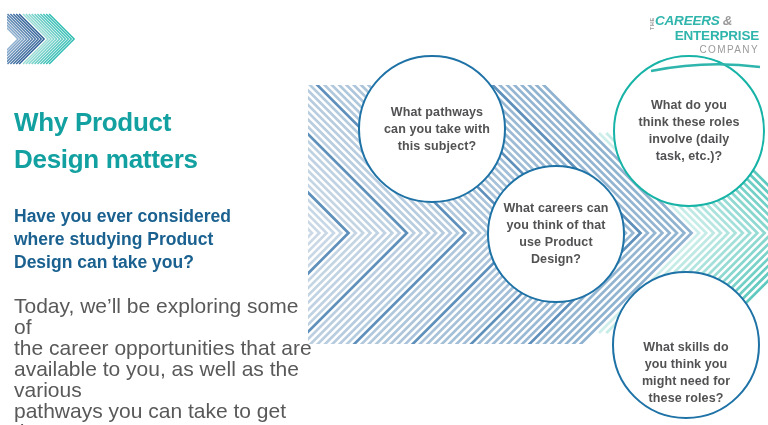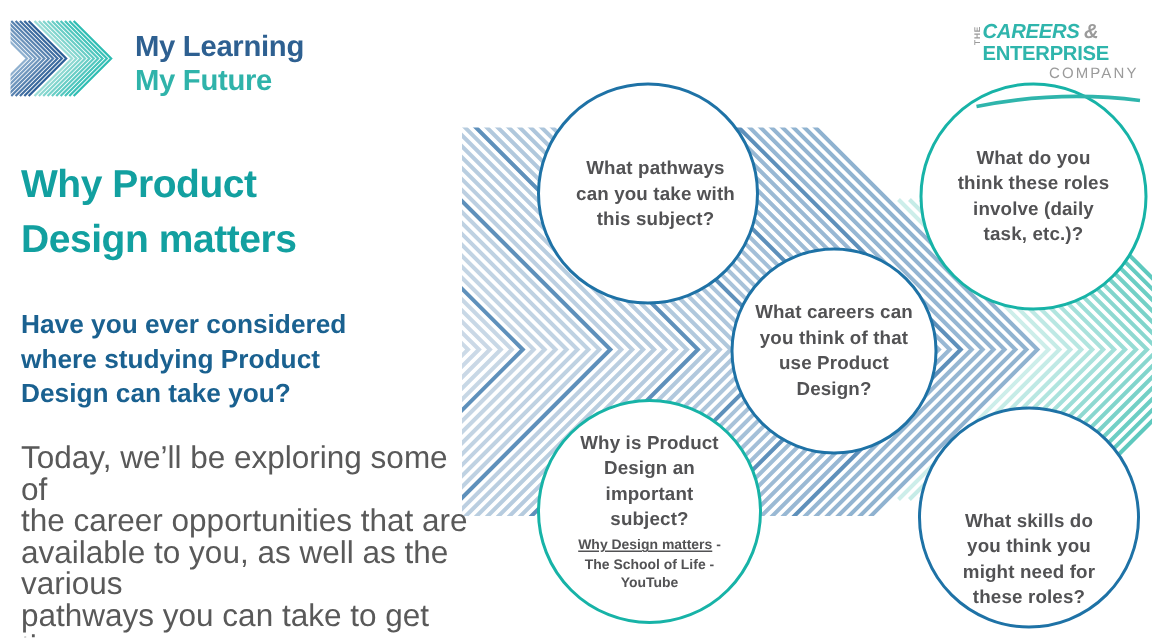--- a/index.html
+++ b/index.html
@@ -23,21 +23,21 @@
   .brand-line1{color:var(--brand-blue);}
   .brand-line2{color:var(--brand-teal);}
 
   
   .cec{position:absolute;left:655px;top:13px;width:104px;z-index:3;}
   .cec-the{position:absolute;left:-6px;top:3px;height:14px;writing-mode:vertical-rl;
            transform:rotate(180deg);font-size:5.5px;letter-spacing:0.6px;color:var(--cec-gray);font-weight:bold;}
   .cec-row1{font-weight:bold;font-size:13.5px;line-height:15px;letter-spacing:-0.2px;font-style:italic;}
   .cec-careers{color:var(--cec-teal);}
   .cec-amp{color:var(--cec-gray);margin-left:3px;}
-  .cec-enterprise{font-weight:bold;font-size:13.5px;line-height:15px;letter-spacing:-0.2px;color:var(--cec-teal);}
+  .cec-enterprise{font-weight:bold;font-size:13.5px;line-height:15px;letter-spacing:-0.2px;color:var(--cec-teal);text-align:right;}
   .cec-company{font-size:10px;line-height:12px;letter-spacing:1.4px;color:var(--cec-gray);text-align:right;margin-top:1px;}
   .cec-swoosh{position:absolute;left:-9px;top:45px;}
 
   
   .left-col{position:absolute;left:14px;top:104px;width:306px;z-index:2;}
   .title{white-space:pre-line;color:var(--title-color);font-weight:bold;
          font-size:26px;line-height:37px;letter-spacing:-0.3px;}
   .subtitle{white-space:pre-line;color:var(--subtitle-color);font-weight:bold;
             font-size:17.5px;line-height:23px;margin-top:27px;}
   .bodytext{white-space:pre-line;color:var(--body-color);
@@ -165,24 +165,20 @@
           <polyline points="22.799999999999997,4 47.8,29 22.799999999999997,54" stroke="rgb(130,213,206)" stroke-width="1.5" fill="none"></polyline>
           <polyline points="25.700000000000003,4 50.7,29 25.700000000000003,54" stroke="rgb(118,210,202)" stroke-width="1.5" fill="none"></polyline>
           <polyline points="28.6,4 53.6,29 28.6,54" stroke="rgb(106,206,198)" stroke-width="1.5" fill="none"></polyline>
           <polyline points="31.5,4 56.5,29 31.5,54" stroke="rgb(95,203,195)" stroke-width="1.5" fill="none"></polyline>
           <polyline points="34.4,4 59.4,29 34.4,54" stroke="rgb(83,199,191)" stroke-width="1.5" fill="none"></polyline>
           <polyline points="37.3,4 62.3,29 37.3,54" stroke="rgb(71,196,187)" stroke-width="1.5" fill="none"></polyline>
           <polyline points="40.2,4 65.2,29 40.2,54" stroke="rgb(59,192,183)" stroke-width="1.5" fill="none"></polyline>
           <polyline points="43.099999999999994,4 68.1,29 43.099999999999994,54" stroke="rgb(47,189,179)" stroke-width="1.5" fill="none"></polyline>
         </g>
     </svg>
-    <div class="brand-text">
-      <div class="brand-line1">My Learning</div>
-      <div class="brand-line2">My Future</div>
-    </div>
   </div>
 
   <div class="cec">
     <div class="cec-the">THE</div>
     <div class="cec-row1">
       <span class="cec-careers">CAREERS</span><span class="cec-amp">&amp;</span>
     </div>
     <div class="cec-enterprise">ENTERPRISE</div>
     <div class="cec-company">COMPANY</div>
     <svg class="cec-swoosh" width="118" height="16" viewBox="0 0 118 16">
@@ -215,31 +211,20 @@
 task, etc.)?</div>
   </div>
 
   <div class="circle c3" style="border-color: rgb(30, 114, 166); text-align: center;">
     <div class="circle-text">What careers can
 you think of that
 use Product
 Design?</div>
   </div>
 
-  <div class="circle c4" style="border-color: rgb(23, 179, 167);">
-    <div>
-      <div class="circle-text">Why is Product
-Design an
-important
-subject?</div>
-      <div class="circle-link"><a>Why Design matters</a><span> -
-The School of Life -
-YouTube</span></div>
-    </div>
-  </div>
 
   <div class="circle c5" style="border-color: rgb(30, 114, 166); align-items: flex-end;">
     <div class="circle-text">What skills do
 you think you
 might need for
 these roles?</div>
   </div>
 
 </div>
 

